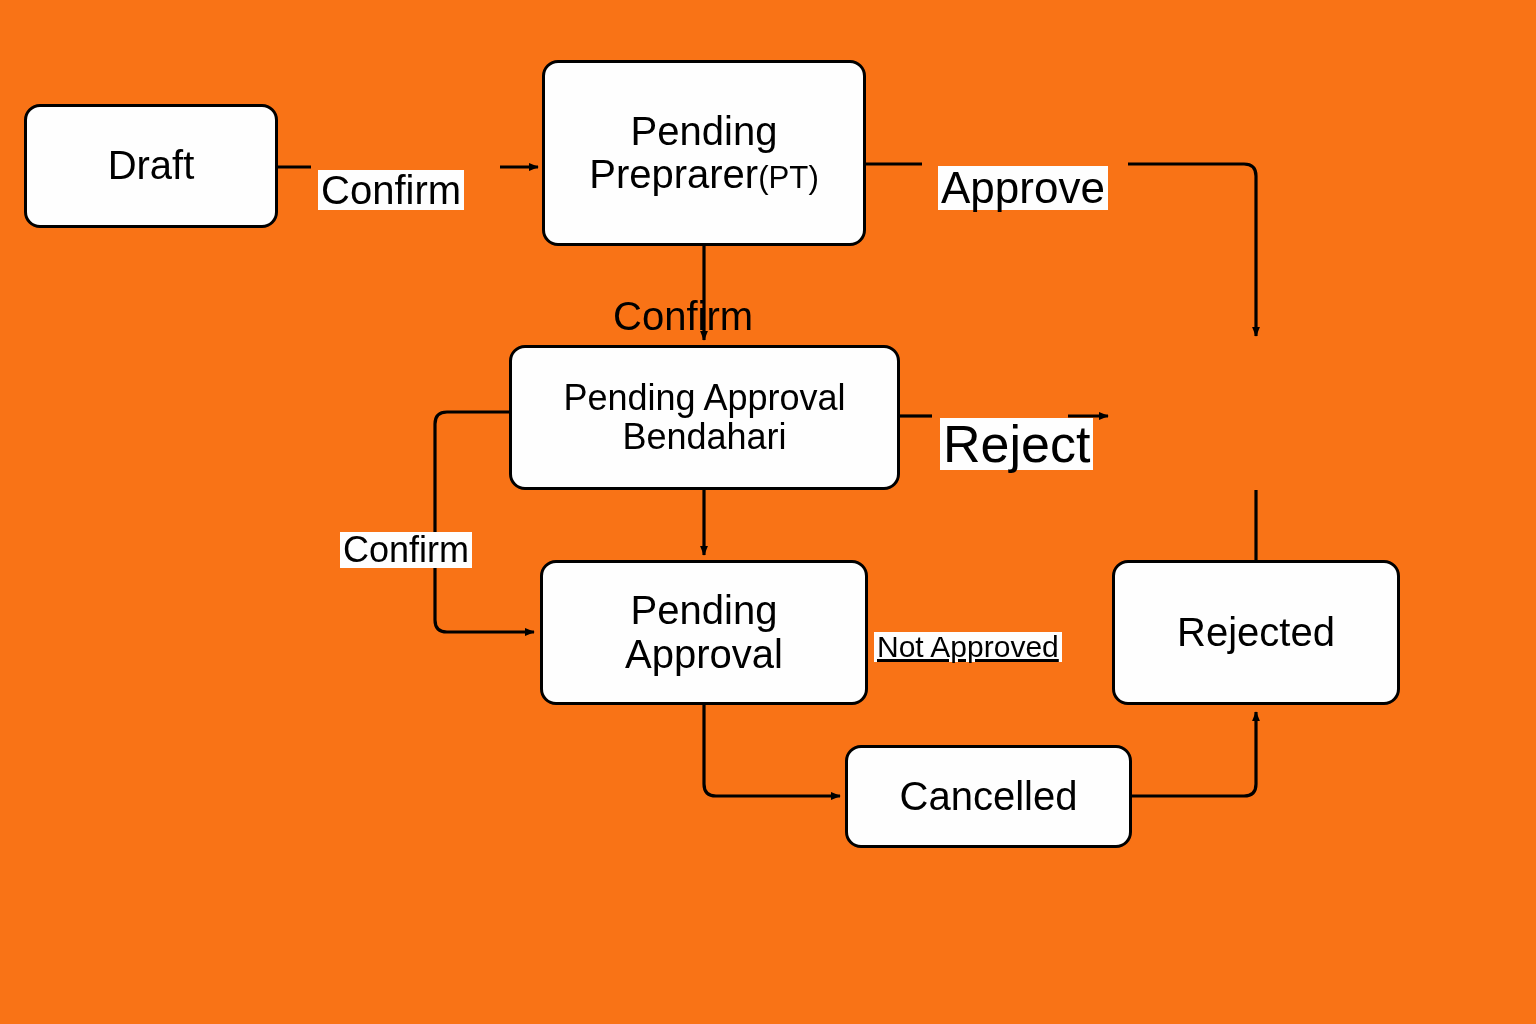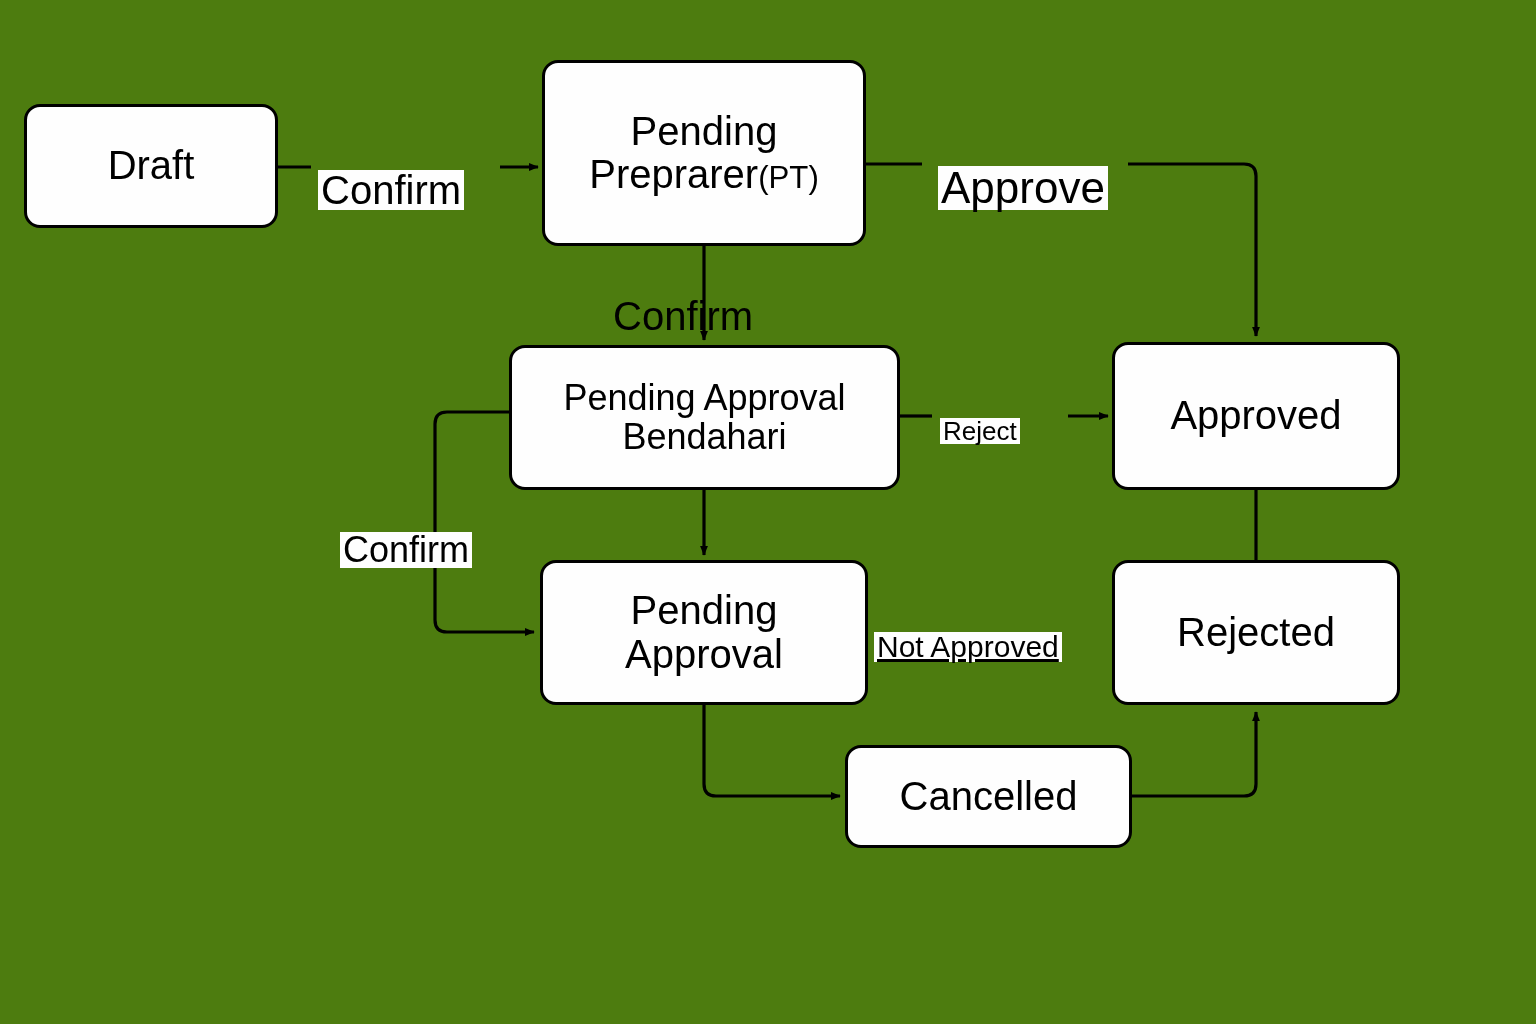--- a/index.html
+++ b/index.html
@@ -4,21 +4,21 @@
 <style>
   html, body {
     margin: 0;
     padding: 0;
     background: #ffffff;
   }
   #canvas {
     position: relative;
     width: 1536px;
     height: 1024px;
-    background: #4d7c0f;
+    background: #f97316;
     overflow: hidden;
     font-family: "Liberation Sans", sans-serif;
   }
   svg.layer {
     position: absolute;
     left: 0;
     top: 0;
     width: 1536px;
     height: 1024px;
   }
@@ -97,42 +97,39 @@
   <div class="node-box" style="left:542px; top:60px; width:324px; height:186px; font-size:40px;">
     <span class="node-label"><span>Pending
 Preprarer</span><span class="sub">(PT)</span></span>
   </div>
 
   <div class="node-box" style="left:509px; top:345px; width:391px; height:145px; font-size:36px;">
     <span class="node-label">Pending Approval
 Bendahari</span>
   </div>
 
-  <div class="node-box" style="left:1112px; top:342px; width:288px; height:148px; font-size:40px;">
-    <span class="node-label">Approved</span>
-  </div>
 
   <div class="node-box" style="left:540px; top:560px; width:328px; height:145px; font-size:40px;">
     <span class="node-label">Pending
 Approval</span>
   </div>
 
   <div class="node-box" style="left:845px; top:745px; width:287px; height:103px; font-size:40px;">
     <span class="node-label">Cancelled</span>
   </div>
 
   <div class="node-box" style="left:1112px; top:560px; width:288px; height:145px; font-size:40px;">
     <span class="node-label">Rejected</span>
   </div>
 
   <div class="edge-label" style="left:318px; top:146px; font-size:40px;">Confirm</div>
 
   <div class="edge-label" style="left:938px; top:142px; font-size:44px;">Approve</div>
 
   <div class="edge-label" style="left:610px; top:272px; font-size:40px; background:transparent;">Confirm</div>
 
-  <div class="edge-label" style="left:940px; top:394px; font-size:26px;">Reject</div>
+  <div class="edge-label" style="left:940px; top:394px; font-size:52px;">Reject</div>
 
   <div class="edge-label" style="left:340px; top:508px; font-size:36px;">Confirm</div>
 
   <div class="edge-label" style="left:874px; top:608px; font-size:30px;text-decoration:underline;">Not Approved</div>
 
 </div>
 
 </body></html>

